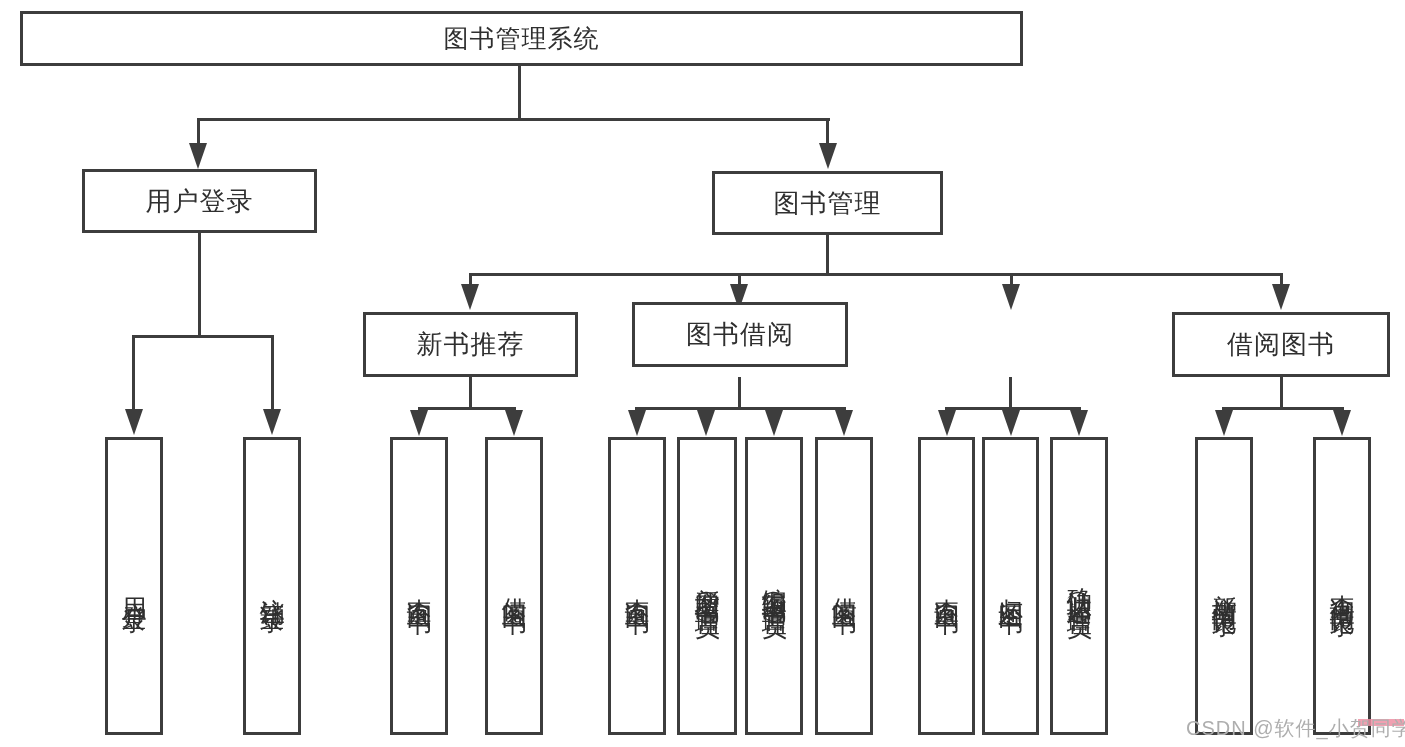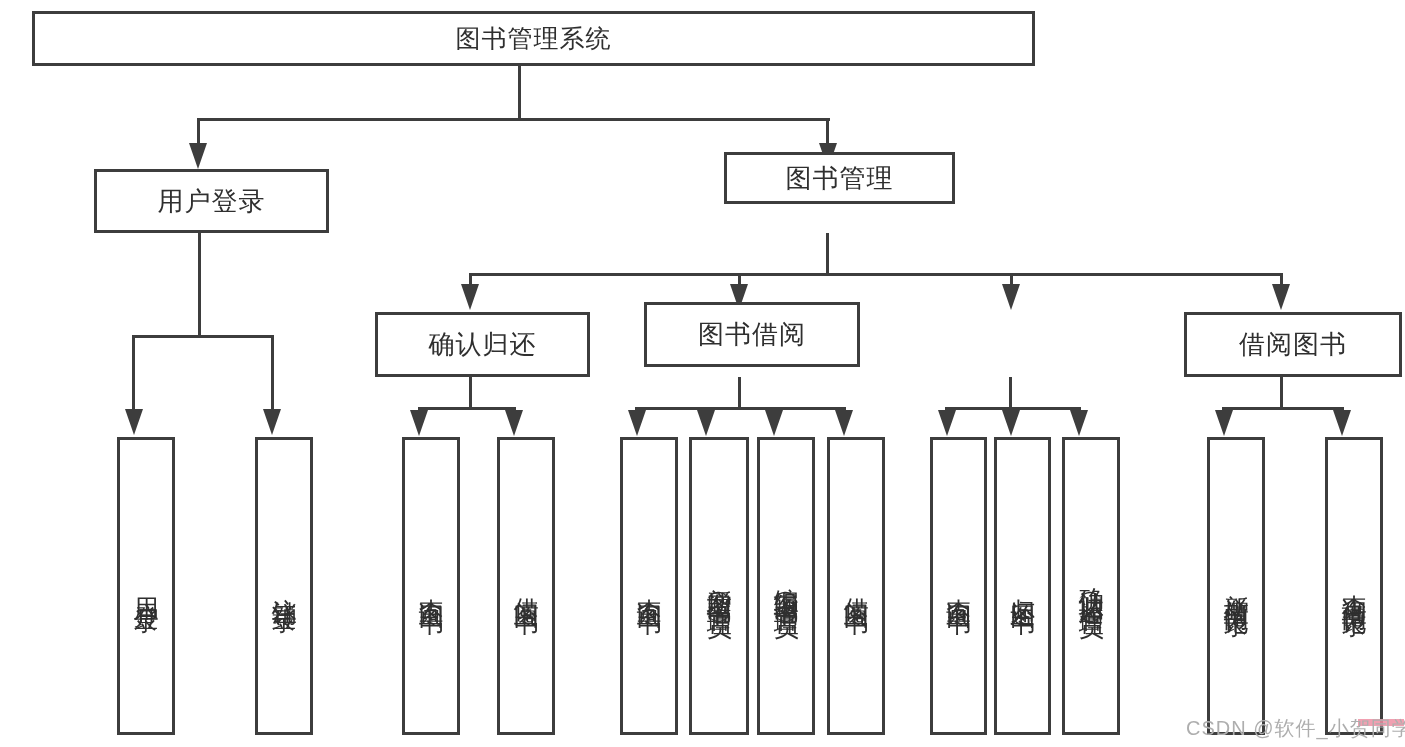--- a/index.html
+++ b/index.html
@@ -3,21 +3,21 @@
 <meta charset="utf-8">
 <style>
   html,body{margin:0;padding:0;background:#ffffff;}
   #stage{
     position:relative;width:1405px;height:747px;background:#ffffff;overflow:hidden;
     font-family:"Liberation Sans","DejaVu Sans",sans-serif;
   }
   .box{
     position:absolute;box-sizing:border-box;background:#ffffff;
     border:3px solid #3d3d3d;color:#2f2f2f;
-    display:flex;align-items:center;justify-content:center;margin-left:12px;
+    display:flex;align-items:center;justify-content:center;
   }
   .hbox{font-size:26px;letter-spacing:1px;}
   .lvl1{font-size:25px;letter-spacing:1px;}
   .vbox span{
     writing-mode:vertical-rl;text-orientation:mixed;
     font-size:25px;line-height:1.1;letter-spacing:4px;
     color:#2f2f2f;
   }
   .line{position:absolute;background:#3d3d3d;}
   .arrow{
@@ -46,21 +46,21 @@
   <div class="line" style="left:518px;top:66px;width:3px;height:52px"></div>
   <div class="line" style="left:197px;top:118px;width:633px;height:3px"></div>
   <div class="line" style="left:197px;top:118px;width:3px;height:30px"></div>
   <div class="arrow" style="left:189px;top:143px"></div>
   <div class="line" style="left:826px;top:118px;width:3px;height:30px"></div>
   <div class="arrow" style="left:819px;top:143px"></div>
 
   <div class="box hbox" style="left:82px;top:169px;width:235px;height:64px">
     <span>用户登录</span>
   </div>
-  <div class="box hbox" style="left:712px;top:152px;width:231px;height:52px">
+  <div class="box hbox" style="left:712px;top:171px;width:231px;height:64px">
     <span>图书管理</span>
   </div>
 
   <div class="line" style="left:198px;top:233px;width:3px;height:102px"></div>
   <div class="line" style="left:132px;top:335px;width:142px;height:3px"></div>
   <div class="line" style="left:132px;top:335px;width:3px;height:77px"></div>
   <div class="arrow" style="left:125px;top:409px"></div>
   <div class="line" style="left:271px;top:335px;width:3px;height:77px"></div>
   <div class="arrow" style="left:263px;top:409px"></div>
 
@@ -69,21 +69,21 @@
   <div class="line" style="left:469px;top:273px;width:3px;height:13px"></div>
   <div class="arrow" style="left:461px;top:284px"></div>
   <div class="line" style="left:738px;top:273px;width:3px;height:13px"></div>
   <div class="arrow" style="left:730px;top:284px"></div>
   <div class="line" style="left:1010px;top:273px;width:3px;height:13px"></div>
   <div class="arrow" style="left:1002px;top:284px"></div>
   <div class="line" style="left:1280px;top:273px;width:3px;height:13px"></div>
   <div class="arrow" style="left:1272px;top:284px"></div>
 
   <div class="box hbox" style="left:363px;top:312px;width:215px;height:65px">
-    <span>确认归还</span>
+    <span>新书推荐</span>
   </div>
   <div class="box hbox" style="left:632px;top:302px;width:216px;height:65px">
     <span>图书借阅</span>
   </div>
   <div class="box hbox" style="left:1172px;top:312px;width:218px;height:65px">
     <span>借阅图书</span>
   </div>
 
   <div class="line" style="left:469px;top:377px;width:3px;height:30px"></div>
   <div class="line" style="left:418px;top:407px;width:98px;height:3px"></div>

